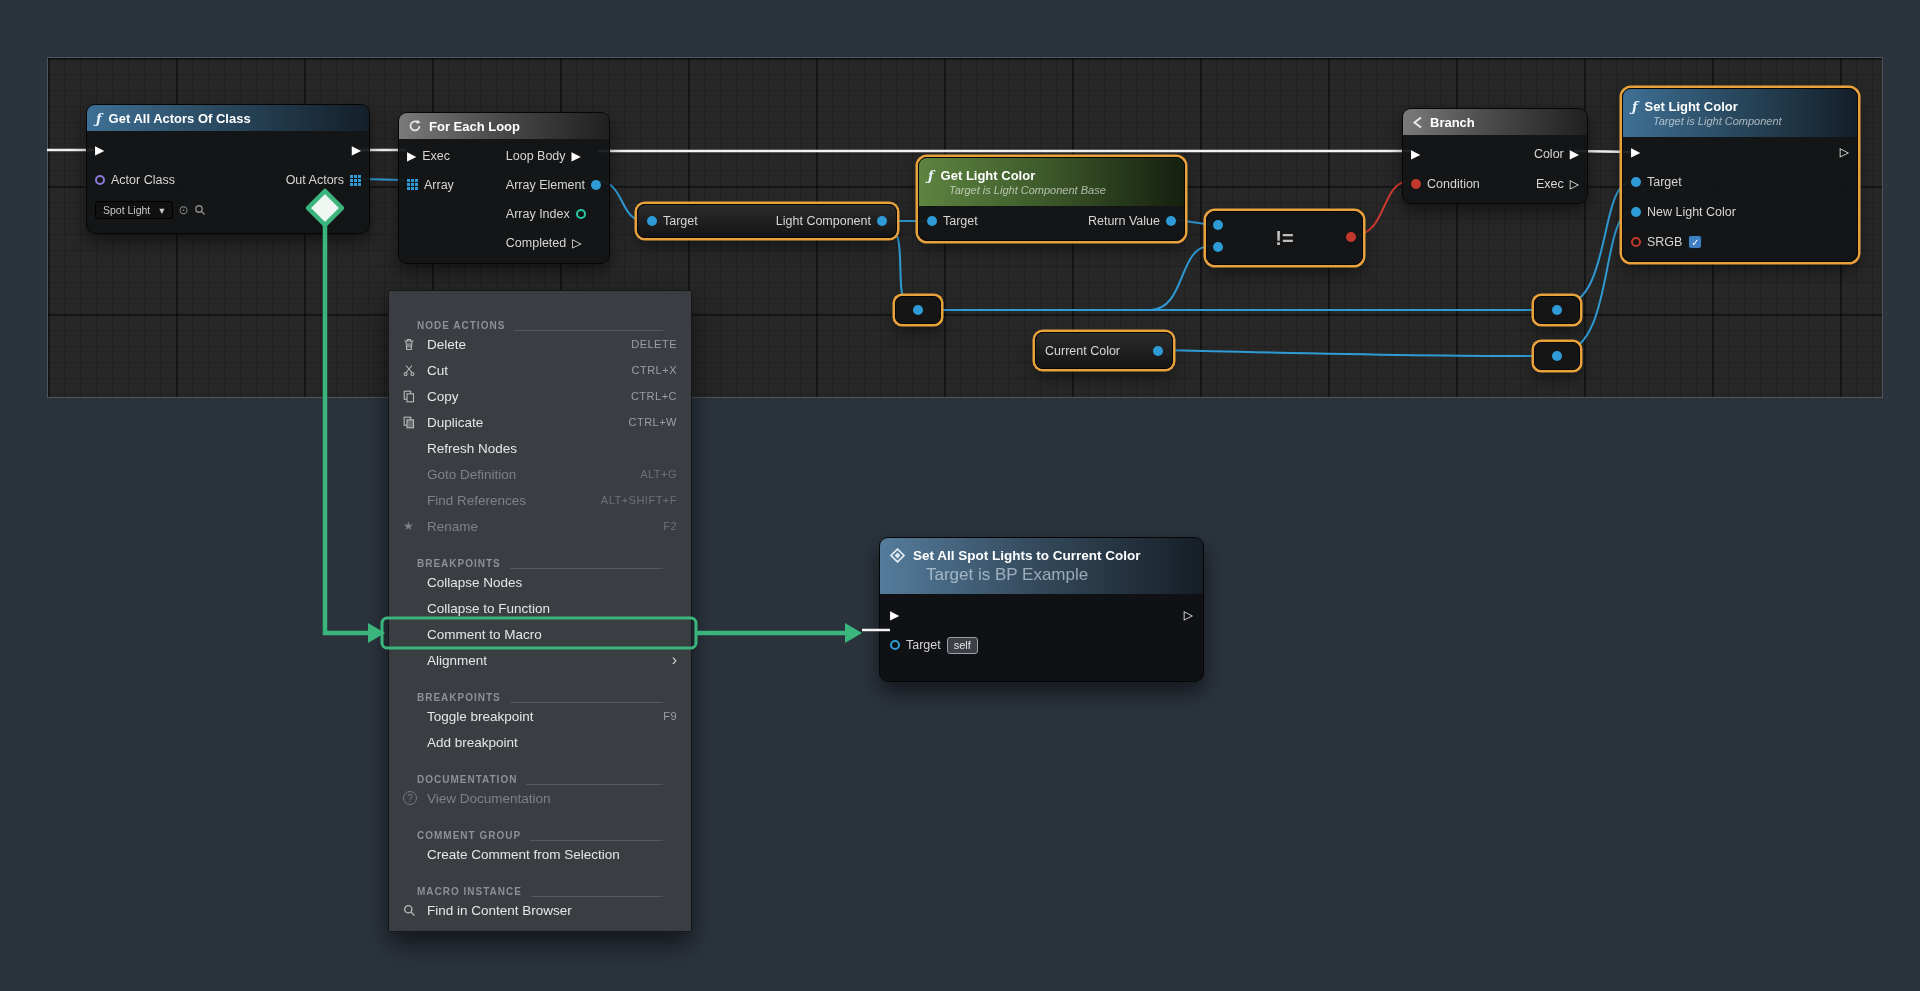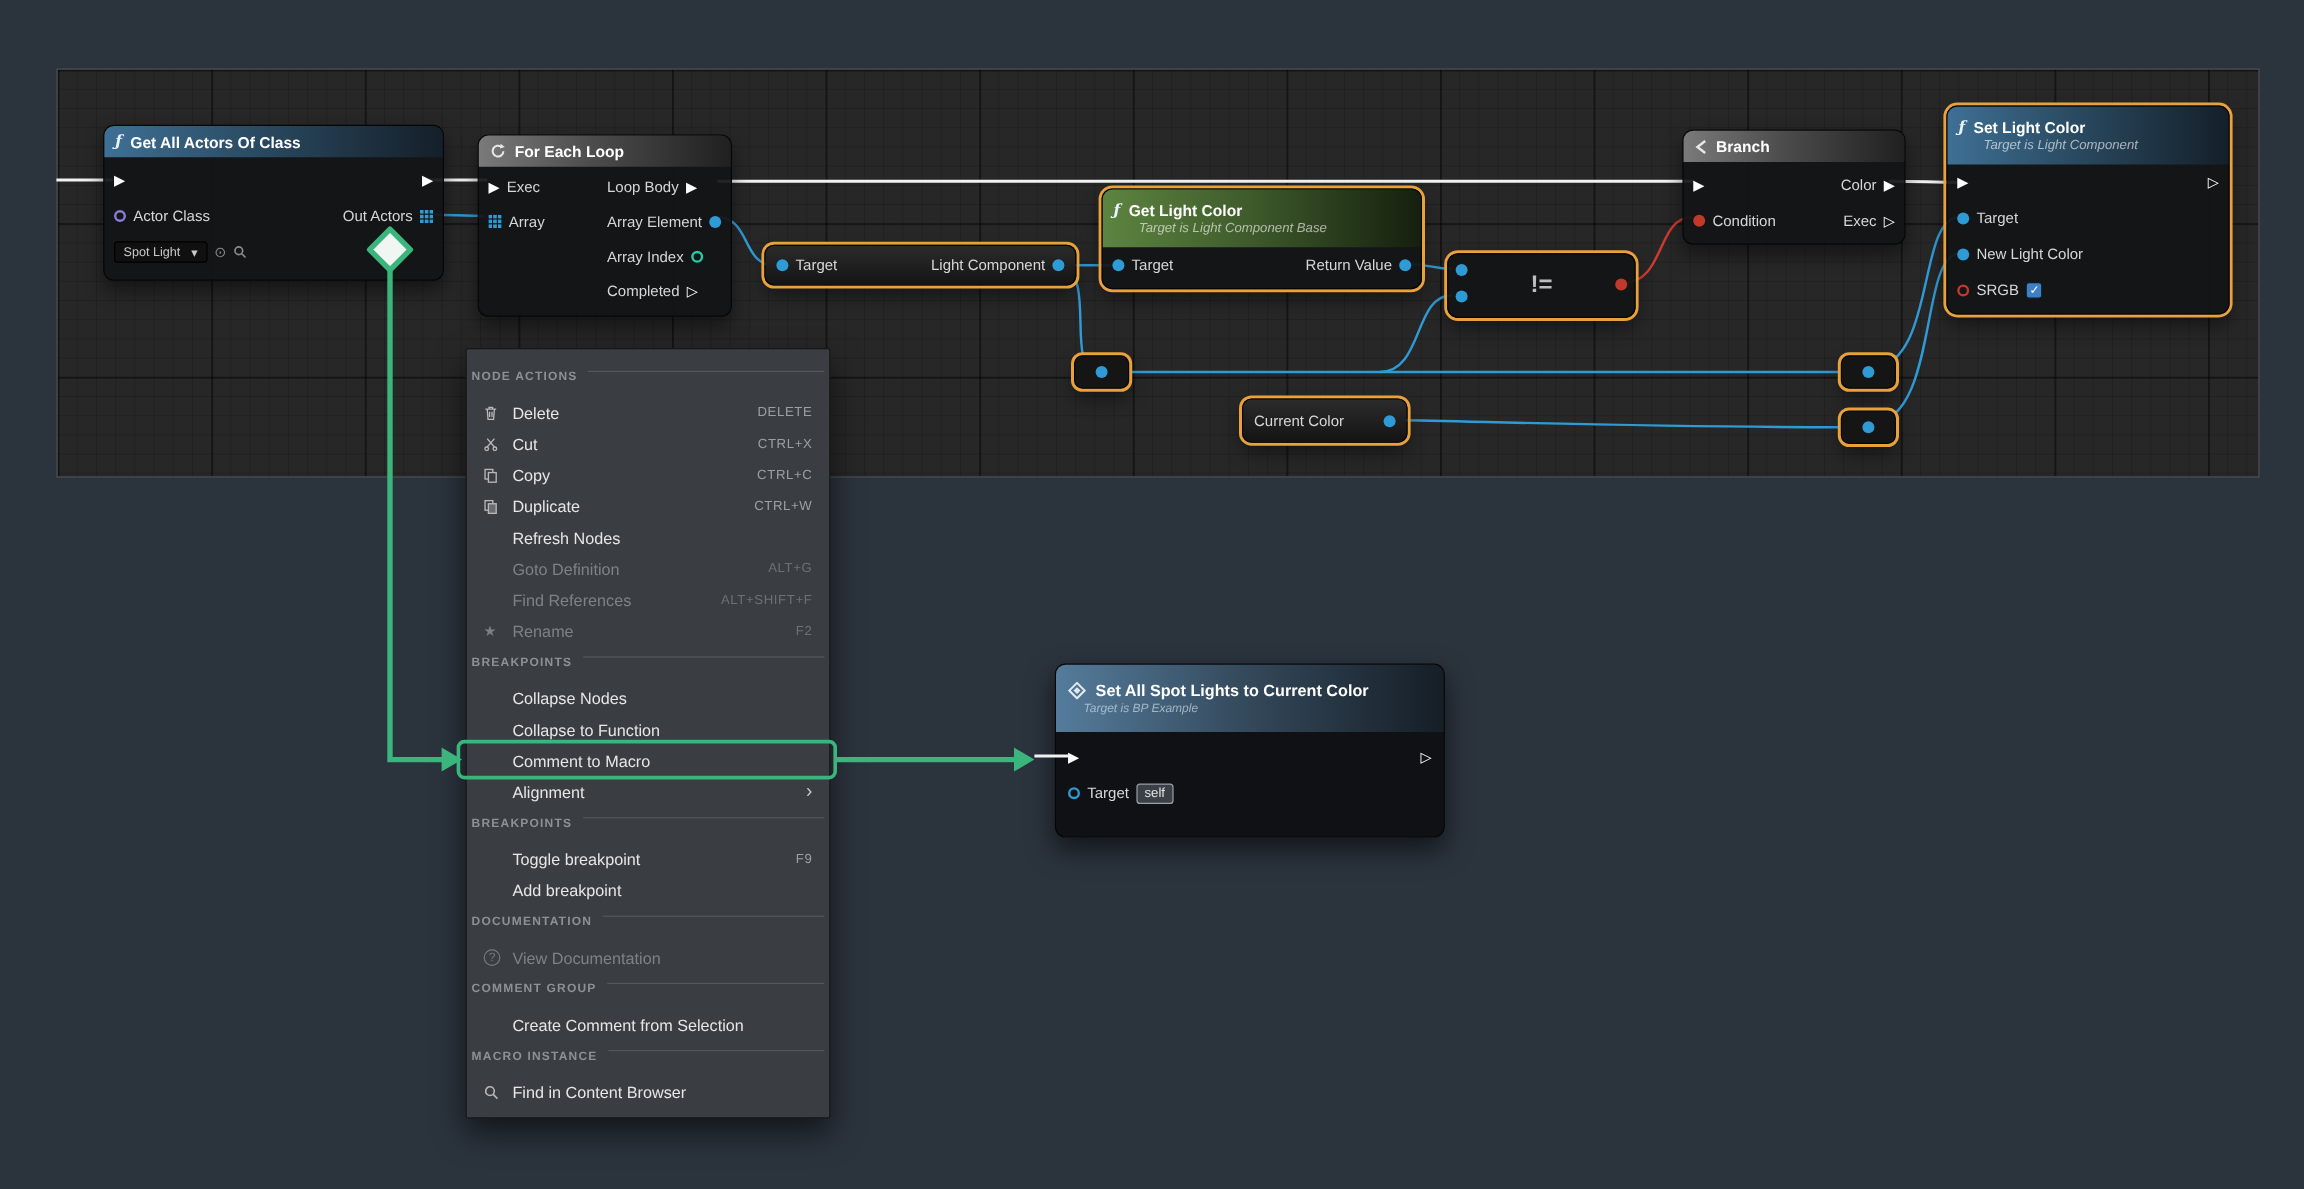--- a/index.html
+++ b/index.html
@@ -41,36 +41,36 @@
 .dd{display:flex;align-items:center;gap:9px;background:#101010;border:1px solid #000;border-radius:3px;height:18px;padding:0 7px;font-size:10.5px;color:#c9c9c9}
 .mini{color:#8a8a8a;display:flex;align-items:center;gap:5px;font-size:12px}
 .pillnode{position:absolute;z-index:2;display:flex;align-items:center;justify-content:space-between;background:linear-gradient(180deg,#2b2b2b,#141414);border:1px solid #060606;border-radius:8px;font-size:12.5px;padding:0 9px;box-shadow:0 6px 12px rgba(0,0,0,.4)}
 .reroute{position:absolute;z-index:2;background:#151515;border:1px solid #060606;border-radius:7px;display:flex;align-items:center;justify-content:center}
 .neq{position:absolute;left:50%;top:50%;transform:translate(-50%,-50%);font-size:20px;font-weight:bold;color:#bdbdbd}
 .badge{background:#3b4046;border:1px solid #9aa0a6;border-radius:3px;padding:0 6px;font-size:11px;color:#e3e3e3;height:17px;display:inline-flex;align-items:center}
 .checkbox{width:14px;height:14px;border-radius:3px;background:#3f7fc4;border:1px solid #0d1b28;color:#fff;font-size:10px;display:inline-flex;align-items:center;justify-content:center}
 .checkbox::after{content:"✓"}
 
 .ctx-menu{position:absolute;left:388px;top:290px;width:304px;z-index:8;background:#3a3d41;border:1px solid #17181a;box-shadow:0 12px 26px rgba(0,0,0,.55);padding:10px 0 8px;border-radius:2px}
-.msec-h{display:flex;align-items:flex-start;gap:9px;height:30px;padding:8px 4px 0;color:#8d9196;font-size:10px;font-weight:bold;letter-spacing:1px}
+.msec-h{display:flex;align-items:flex-end;gap:9px;height:30px;padding:8px 28px 0;color:#8d9196;font-size:10px;font-weight:bold;letter-spacing:1px}
 .msec-h .line{flex:1;height:1px;background:#54585c}
 .mi{display:flex;align-items:center;height:26px;padding:0 14px;color:#e6e6e6;font-size:13.5px}
 .mi .mico{width:24px;flex:none;display:flex;align-items:center;color:#b9b9b9}
 .mi .lbl{flex:1;white-space:nowrap}
 .sc{font-size:11px;color:#9aa0a5;letter-spacing:.5px}
 .mi.dis{color:#7e8286}
 .mi.dis .sc{color:#6d7176}
 .subarrow{color:#cfcfcf;font-size:16px;line-height:1}
 .qicon{width:14px;height:14px;border:1px solid #75797d;border-radius:50%;font-size:10px;display:flex;align-items:center;justify-content:center;color:#75797d}
 .star{color:#7d8185;font-size:12px}
 
-.result{position:absolute;left:879px;top:553px;width:325px;height:145px;z-index:3;background:rgba(14,16,18,.95);border:1px solid #060606;border-radius:9px;box-shadow:0 10px 22px rgba(0,0,0,.55);font-size:12.5px}
+.result{position:absolute;left:879px;top:537px;width:325px;height:145px;z-index:3;background:rgba(14,16,18,.95);border:1px solid #060606;border-radius:9px;box-shadow:0 10px 22px rgba(0,0,0,.55);font-size:12.5px}
 .rh{display:flex;flex-direction:column;justify-content:center;height:56px;padding:0 10px;border-radius:8px 8px 0 0}
 .rh .tl{display:flex;align-items:center;gap:8px;font-weight:bold;font-size:13.5px;color:#fff}
-.rh .st{font-size:10px;font-style:italic;color:rgba(210,225,235,.65);margin-left:13px;margin-top:2px}
+.rh .st{font-size:17px;color:rgba(210,225,235,.65);margin-left:36px;margin-top:2px}
 .rbody{padding-top:6px}
 </style>
 </head>
 <body>
 
 <div class="graph-panel"></div>
 
 <svg class="layer wires" width="1920" height="991">
 
   <g stroke="#f2f2f2" stroke-width="2.5" fill="none">

